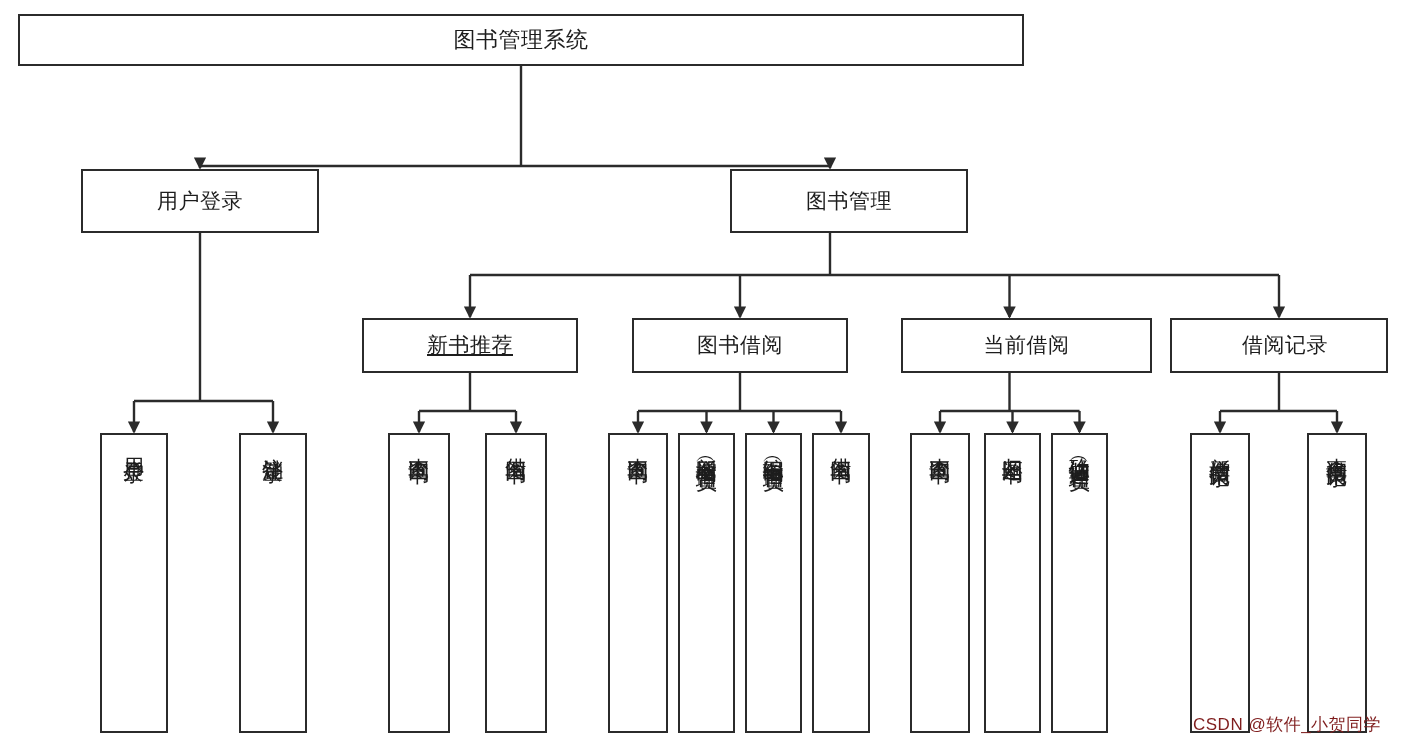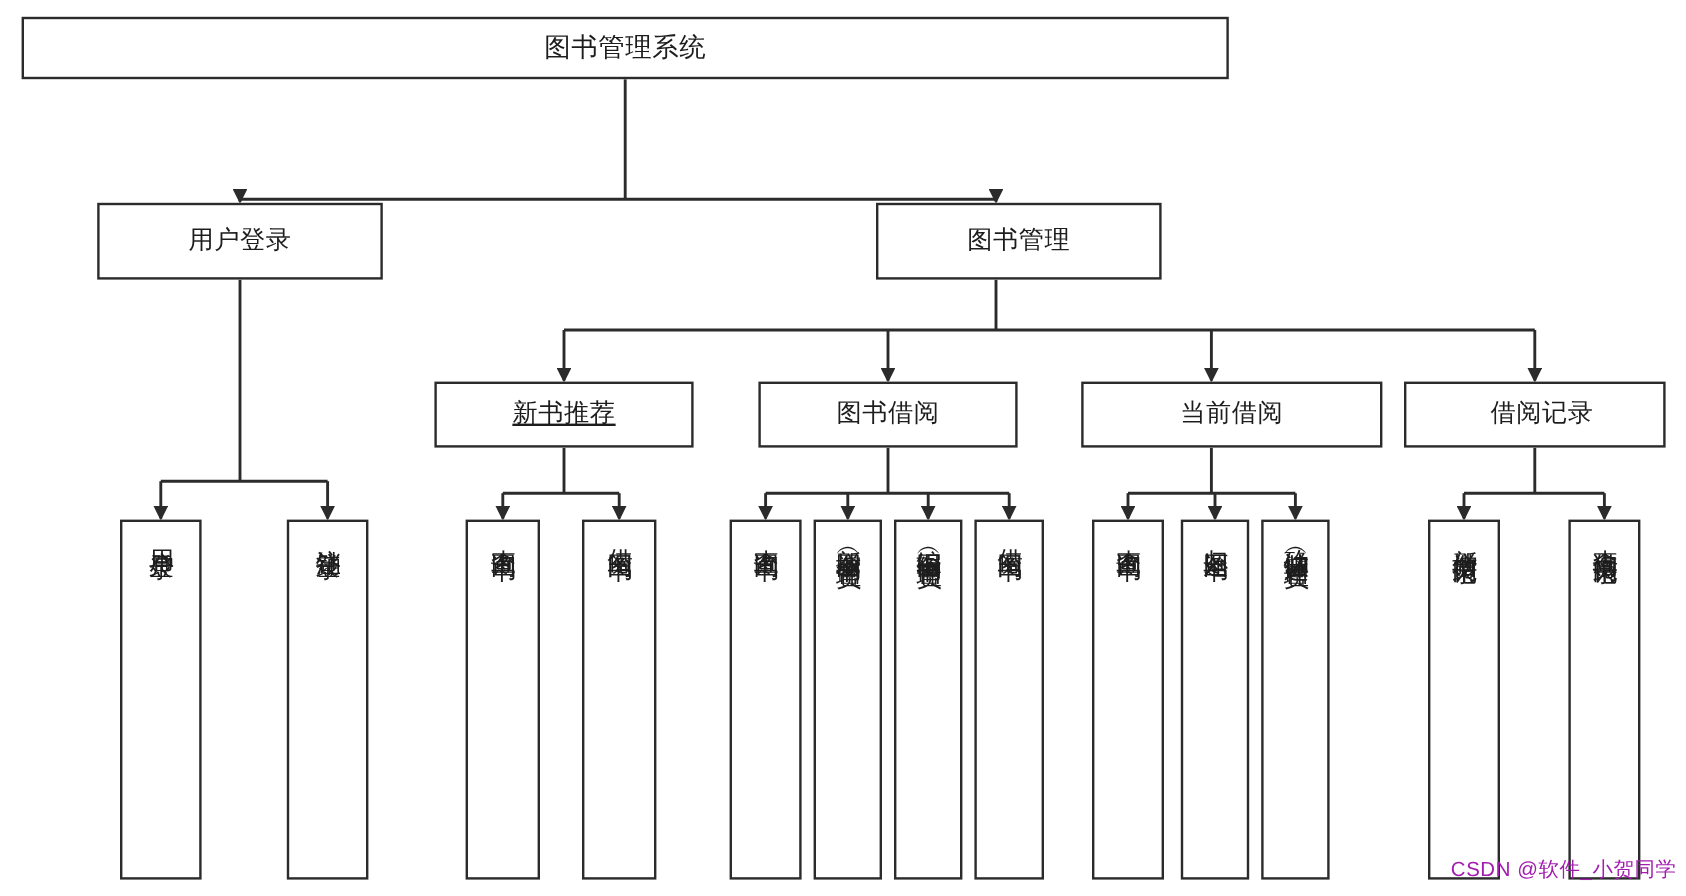--- a/index.html
+++ b/index.html
@@ -54,25 +54,24 @@
     writing-mode: vertical-rl;
     text-orientation: upright;
     font-size: 21px;
     line-height: 1.02;
     letter-spacing: 2px;
     white-space: nowrap;
   }
   .watermark {
     position: absolute;
     font-size: 17px;
-    color: #a21caf;
+    color: #7f1d1d;
     letter-spacing: 0.5px;
     white-space: nowrap;
     pointer-events: none;
-    padding-left: 16px;
   }
 </style>
 </head>
 <body>
 
 <div id="canvas">
   <svg class="wires" viewBox="0 0 1405 747" preserveAspectRatio="none">
       <defs>
         <marker id="arrow" viewBox="0 0 10 10" refX="8.5" refY="5" markerWidth="5.2" markerHeight="5.2" orient="auto-start-reverse" markerUnits="strokeWidth">
           <path d="M 0 0 L 10 5 L 0 10 z" fill="#2b2b2b"></path>

